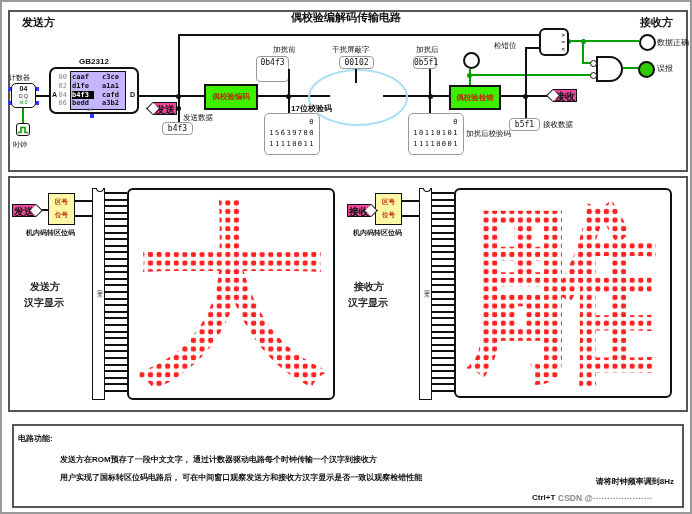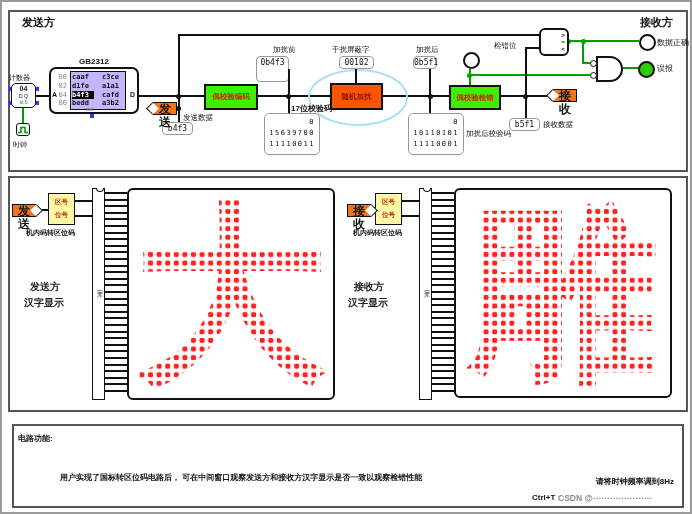--- a/index.html
+++ b/index.html
@@ -16,21 +16,21 @@
   .pv{position:absolute;border:1px solid #999;border-radius:4px;background:#fff;
       font-family:"DejaVu Sans Mono",monospace;font-size:8px;line-height:12px;text-align:center;box-sizing:border-box;}
   .comp{position:absolute;border:2px solid #111;box-sizing:border-box;display:flex;align-items:center;justify-content:center;
         font-size:7.5px;font-weight:bold;white-space:nowrap;}
   .comp.green{background:#3cf000;color:#c03000;}
   .comp.orange{background:#ff5500;color:#8c1400;}
   .bin{position:absolute;border:1px solid #999;border-radius:5px;background:#fff;box-sizing:border-box;
        font-family:"DejaVu Sans Mono",monospace;font-size:7px;letter-spacing:1.5px;line-height:11px;
        text-align:right;padding:3px 4px;}
   .bin span{display:block;}
-  .tag{position:absolute;border:1.5px solid #111;background:#f97316;font-size:12px;font-weight:bold;
+  .tag{position:absolute;border:1.5px solid #111;background:#ec4899;font-size:10px;font-weight:bold;
        text-align:center;line-height:13px;box-sizing:border-box;z-index:3;}
   .tag::after{content:"";position:absolute;width:8px;height:8px;background:#fff;border:1.5px solid #111;transform:rotate(45deg);top:1.2px;}
   .tag.pl::after{left:-6px;border-right:none;border-top:none;}
   .tag.pr::after{right:-6px;border-left:none;border-bottom:none;}
   .circle{position:absolute;width:13px;height:13px;border:2px solid #111;border-radius:50%;background:#fff;box-sizing:content-box;}
   .circle.on{background:#2ecc00;}
   .ellipse{position:absolute;border:2px solid #a9dff0;border-radius:50%;z-index:1;}
   .chip{position:absolute;border:1.5px solid #111;background:#fff;box-sizing:border-box;}
   .chip::before{content:"";position:absolute;top:-1px;left:50%;margin-left:-3px;width:6px;height:3px;
                 border:1px solid #111;border-top:none;border-radius:0 0 6px 6px;background:#fff;}
@@ -66,20 +66,21 @@
        display:flex;align-items:center;justify-content:center;z-index:2;}
 </style>
 </head>
 <body>
 
 <div id="stage">
 
   <div class="panel" style="left:6px;top:8px;width:680px;height:162px;"></div>
 
   <div class="lb b" style="left:20px;top:16px;font-size:11px;">发送方</div>
+  <div class="lb b" style="left:0;right:0;top:11px;font-size:11px;text-align:center;position:absolute;">偶校验编解码传输电路</div>
   <div class="lb b" style="left:638px;top:16px;font-size:11px;">接收方</div>
 
   <div class="lb" style="left:7px;top:71px;font-size:7px;">计数器</div>
   <div class="cnt" style="left:9px;top:81px;width:25px;height:25px;">
     <div style="font-size:7px;font-weight:bold;line-height:8px;margin-top:1px;">04</div>
     <div style="font-size:5px;line-height:6px;">D Q</div>
     <div style="font-size:5px;line-height:6px;color:#00a000;">st 0</div>
   </div>
   <div class="bluedot" style="left:6px;top:85px;"></div>
   <div class="bluedot" style="left:6px;top:99px;"></div>
@@ -145,21 +146,20 @@
   <div class="w" style="left:286px;top:67px;width:2px;height:26px;"></div>
   <div class="w" style="left:286px;top:95px;width:2px;height:17px;"></div>
   <div class="lb b" style="left:289px;top:102px;font-size:8px;background:#fff;z-index:2;">17位校验码</div>
   <div class="bin" style="left:262px;top:111px;width:56px;height:42px;">
     <span>0</span>
       <span>15639700</span>
       <span>11110011</span>
   </div>
 
   <div class="ellipse" style="left:306px;top:67px;width:96px;height:53px;"></div>
-  <div class="comp orange" style="left:328px;top:81px;width:53px;height:27px;z-index:2;">随机加扰</div>
   <div class="lb" style="left:330px;top:43px;">干扰屏蔽字</div>
   <div class="pv" style="left:337px;top:54px;width:35px;height:13px;">00102</div>
   <div class="w" style="left:353px;top:67px;width:2px;height:14px;z-index:2;"></div>
 
   <div class="w" style="left:381px;top:93px;width:66px;height:2px;"></div>
   <div class="j" style="left:426px;top:92px;"></div>
 
   <div class="lb" style="left:414px;top:43px;">加扰后</div>
   <div class="pv" style="left:411px;top:54px;width:24px;height:13px;">0b5f1</div>
   <div class="w" style="left:427px;top:67px;width:2px;height:26px;"></div>
@@ -244,18 +244,19 @@
   </div>
   <div class="ladder" style="left:430px;top:190px;width:22px;height:205px;"></div>
   <div class="display" style="left:452px;top:186px;width:218px;height:210px;">
     <div class="dotchar" style="font-size:190px;">雕</div>
   </div>
   <div class="sidetxt" style="left:352px;top:278px;">接收方</div>
   <div class="sidetxt" style="left:346px;top:294px;">汉字显示</div>
 
   <div class="panel" style="left:10px;top:422px;width:672px;height:84px;"></div>
   <div class="btxt" style="left:16px;top:432px;">电路功能:</div>
+  <div class="btxt" style="left:58px;top:453px;">发送方在ROM预存了一段中文文字， 通过计数器驱动电路每个时钟传输一个汉字到接收方</div>
   <div class="btxt" style="left:58px;top:471px;">用户实现了国标转区位码电路后， 可在中间窗口观察发送方和接收方汉字显示是否一致以观察检错性能</div>
   <div class="btxt" style="right:16px;top:475px;position:absolute;">请将时钟频率调到8Hz</div>
   <div class="btxt" style="left:530px;top:491px;z-index:2;">Ctrl+T</div>
   <div class="wm" style="left:556px;top:491px;">CSDN @⋯⋯⋯⋯⋯⋯⋯</div>
 
 </div>
 
 </body></html>

